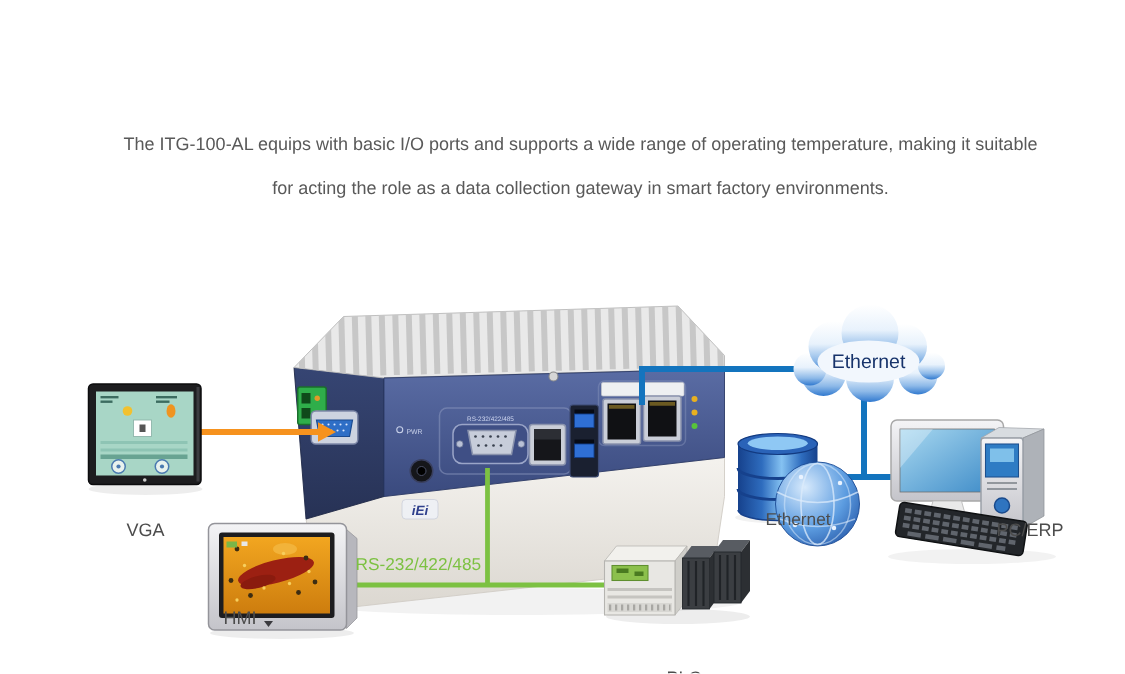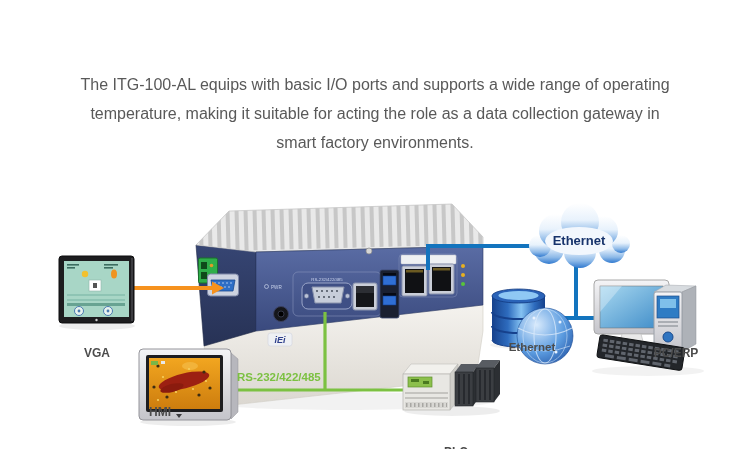--- a/index.html
+++ b/index.html
@@ -1,29 +1,29 @@
 <!DOCTYPE html>
 <html><head>
 <meta charset="utf-8">
 <style>
   html,body{margin:0;padding:0;background:#ffffff;}
   .stage{position:relative;width:750px;height:449px;background:#fff;overflow:hidden;
          font-family:"Liberation Sans",sans-serif;}
   .title{position:absolute;top:14px;left:0;width:750px;margin:0;text-align:center;
          font-size:27px;font-weight:400;color:#4b4b4b;letter-spacing:.2px;}
-  .desc{position:absolute;top:70px;left:69px;width:612px;margin:0;text-align:center;
-        font-size:16px;line-height:29px;color:#595959;}
+  .desc{position:absolute;top:70px;left:69px;width:612px;margin:12px;text-align:center;
+        font-size:12px;line-height:29px;color:#595959;}
   .diagram{position:absolute;left:0;top:0;width:750px;height:449px;}
   .diagram svg{position:absolute;left:0;top:0;}
-  .lbl{position:absolute;font-size:12px;font-weight:bold;color:#4c4c4c;text-align:center;}
+  .lbl{position:absolute;font-size:12px;font-weight:normal;color:#4c4c4c;text-align:center;}
   .lbl-vga{left:67px;top:346px;width:60px;}
   .lbl-hmi{left:130px;top:405px;width:60px;}
   .lbl-plc{left:426px;top:425px;width:60px;margin-top:20px;}
   .lbl-db{left:494px;top:341px;width:76px;font-size:11.5px;}
-  .lbl-pc{left:643px;top:346px;width:66px;}
+  .lbl-pc{left:643px;top:346px;width:66px;text-align:right;}
   .lbl-serial{left:237px;top:371px;width:140px;color:#7CC142;text-align:left;font-size:11.5px;}
   .lbl-eth{left:542px;top:233px;width:74px;font-size:13px;color:#17336b;}
   .svgtxt{font-family:"Liberation Sans",sans-serif;}
 </style>
 </head>
 <body>
 
 <div class="stage">
   <p class="desc">The ITG-100-AL equips with basic I/O ports and supports a wide range of operating temperature, making it suitable for acting the role as a data collection gateway in smart factory environments.</p>
 

